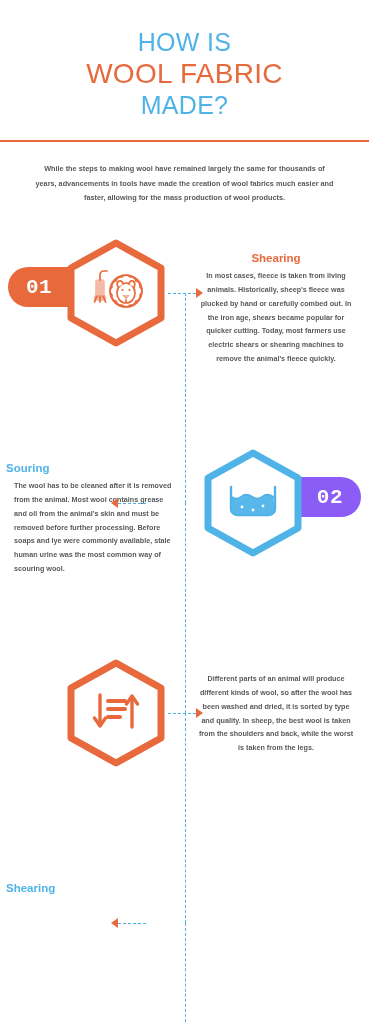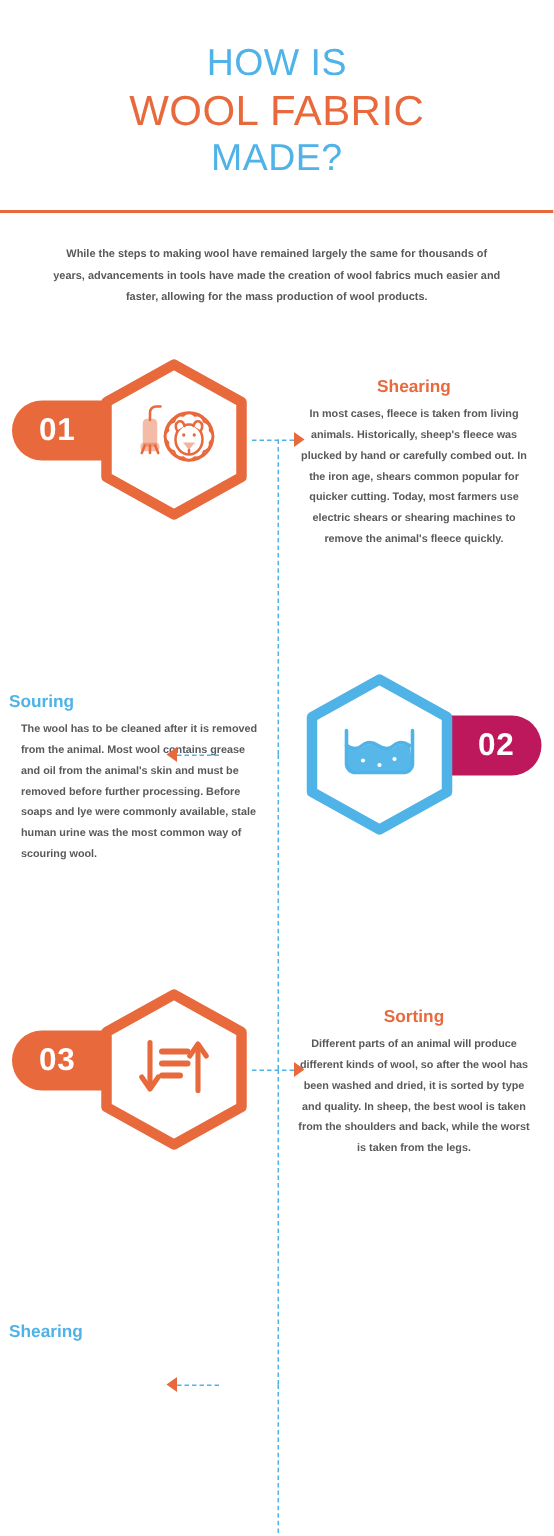--- a/index.html
+++ b/index.html
@@ -38,32 +38,32 @@
   }
   .hexwrap.left  .hex { left: 52px; }
   .hexwrap.right .hex { right: 52px; }
 
   .hex svg { display: block; width: 112px; height: 112px; }
 
   
   .badge {
     position: absolute; top: 30px; height: 40px; width: 118px;
     display: flex; align-items: center;
-    font-size: 21px; font-weight: bold; color: #ffffff; letter-spacing: 0.5px;
+    font-size: 21px; font-weight: bold; color: #ffffff; letter-spacing: 0.5px; font-family: Liberation Mono, monospace;
   }
   .hexwrap.left .badge {
     left: 0; border-radius: 20px 0 0 20px;
     justify-content: flex-start; padding-left: 18px;
   }
   .hexwrap.right .badge {
     right: 0; border-radius: 0 20px 20px 0;
     justify-content: flex-end; padding-right: 18px;
   }
   .badge.orange { background: #E8693C; }
-  .badge.blue   { background: #be185d; }
+  .badge.blue   { background: #8b5cf6; }
 
   
   .textcol { position: absolute; top: 8px; width: 174px; margin-top: 25px; }
   .textcol.right { right: 6px; text-align: center; }
   .textcol.left  { left: 6px;  }
   .step-title { font-size: 11.5px; font-weight: bold; margin-bottom: 5px; }
   .step-title.orange { color: #E8693C; }
   .step-title.blue   { color: #4FB3E8; }
   .step-body {
     font-size: 7.2px; line-height: 1.92; color: #58595B; font-weight: bold;
@@ -129,21 +129,21 @@
           <path d="M62 58 h8 l-4 5 z" fill="#E8693C" opacity="0.5" stroke="none"></path>
           <path d="M66 63 v2"></path>
         </g>
               </g>
           </svg>
         </div>
       </div>
       <div class="textcol right">
         <div class="step-title orange">Shearing</div>
         <div class="step-body">
-            <p>In most cases, fleece is taken from living animals. Historically, sheep's fleece was plucked by hand or carefully combed out. In the iron age, shears common popular for quicker cutting. Today, most farmers use electric shears or shearing machines to remove the animal's fleece quickly.</p>
+            <p>In most cases, fleece is taken from living animals. Historically, sheep's fleece was plucked by hand or carefully combed out. In the iron age, shears became popular for quicker cutting. Today, most farmers use electric shears or shearing machines to remove the animal's fleece quickly.</p>
           </div>
       </div>
     </div>
     </div>
     <div class="step">
     <div class="step-inner">
       <div class="hexwrap right">
         <div class="badge blue">
           <span>02</span>
         </div>
@@ -167,42 +167,38 @@
         <div class="step-title blue">Souring</div>
         <div class="step-body">
             <p>The wool has to be cleaned after it is removed from the animal. Most wool contains grease and oil from the animal's skin and must be removed before further processing. Before soaps and lye were commonly available, stale human urine was the most common way of scouring wool.</p>
           </div>
       </div>
     </div>
     </div>
     <div class="step">
     <div class="step-inner">
       <div class="hexwrap left">
-        <div class="badge orange">
-          <span>03</span>
-        </div>
         <div class="hex">
           <svg viewBox="0 0 112 112">
             <path d="M56 6 L101 31 L101 81 L56 106 L11 81 L11 31 Z" fill="#ffffff" stroke="#E8693C" stroke-width="7" stroke-linejoin="round"></path>
             <g>
         <g stroke="#E8693C" fill="none" stroke-width="4" stroke-linecap="round">
           <path d="M40 38 v30" stroke-width="3.4"></path>
           <path d="M34.5 61 L40 69 L45.5 61" fill="none" stroke-width="3.4" stroke-linejoin="round"></path>
           <path d="M72 70 v-30" stroke-width="3.4"></path>
           <path d="M66.5 47 L72 39 L77.5 47" fill="none" stroke-width="3.4" stroke-linejoin="round"></path>
           <path d="M48 44 h17"></path>
           <path d="M48 52 h17"></path>
           <path d="M48 60 h12"></path>
         </g>
               </g>
           </svg>
         </div>
       </div>
       <div class="textcol right">
-        <div class="step-title orange">Sorting</div>
         <div class="step-body">
             <p>Different parts of an animal will produce different kinds of wool, so after the wool has been washed and dried, it is sorted by type and quality. In sheep, the best wool is taken from the shoulders and back, while the worst is taken from the legs.</p>
           </div>
       </div>
     </div>
     </div>
     <div class="step">
     <div class="step-inner">
       <div class="textcol left">
         <div class="step-title blue">Shearing</div>

